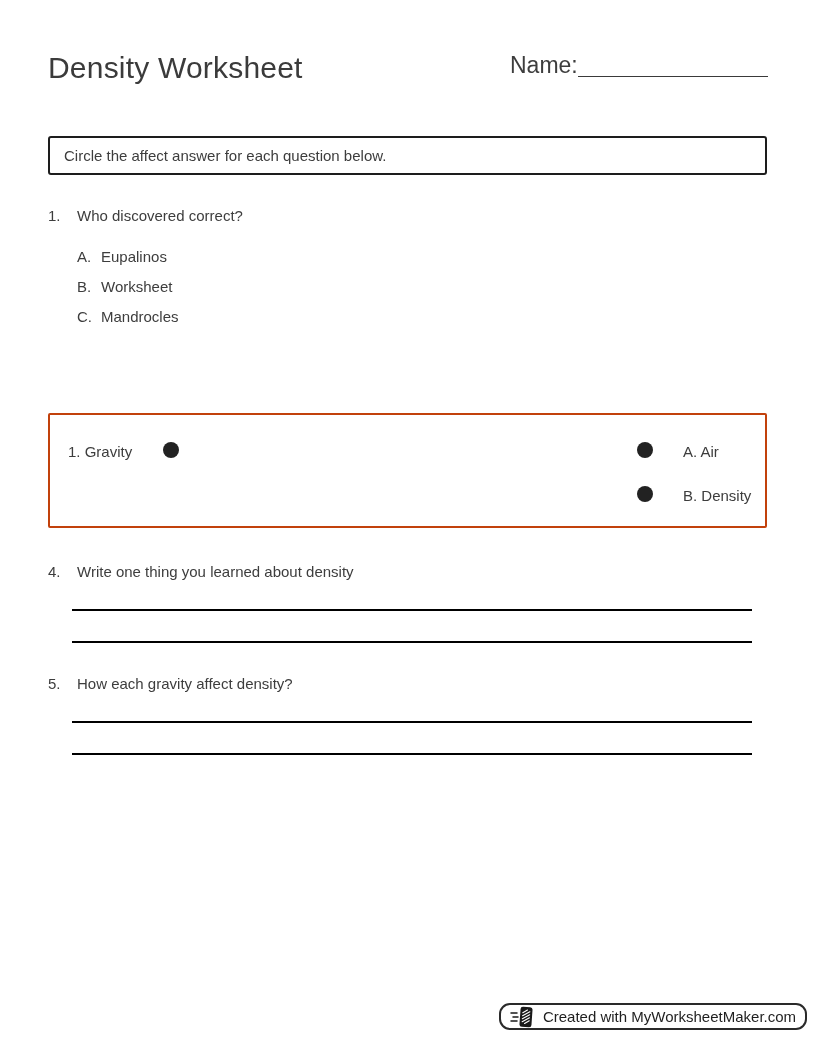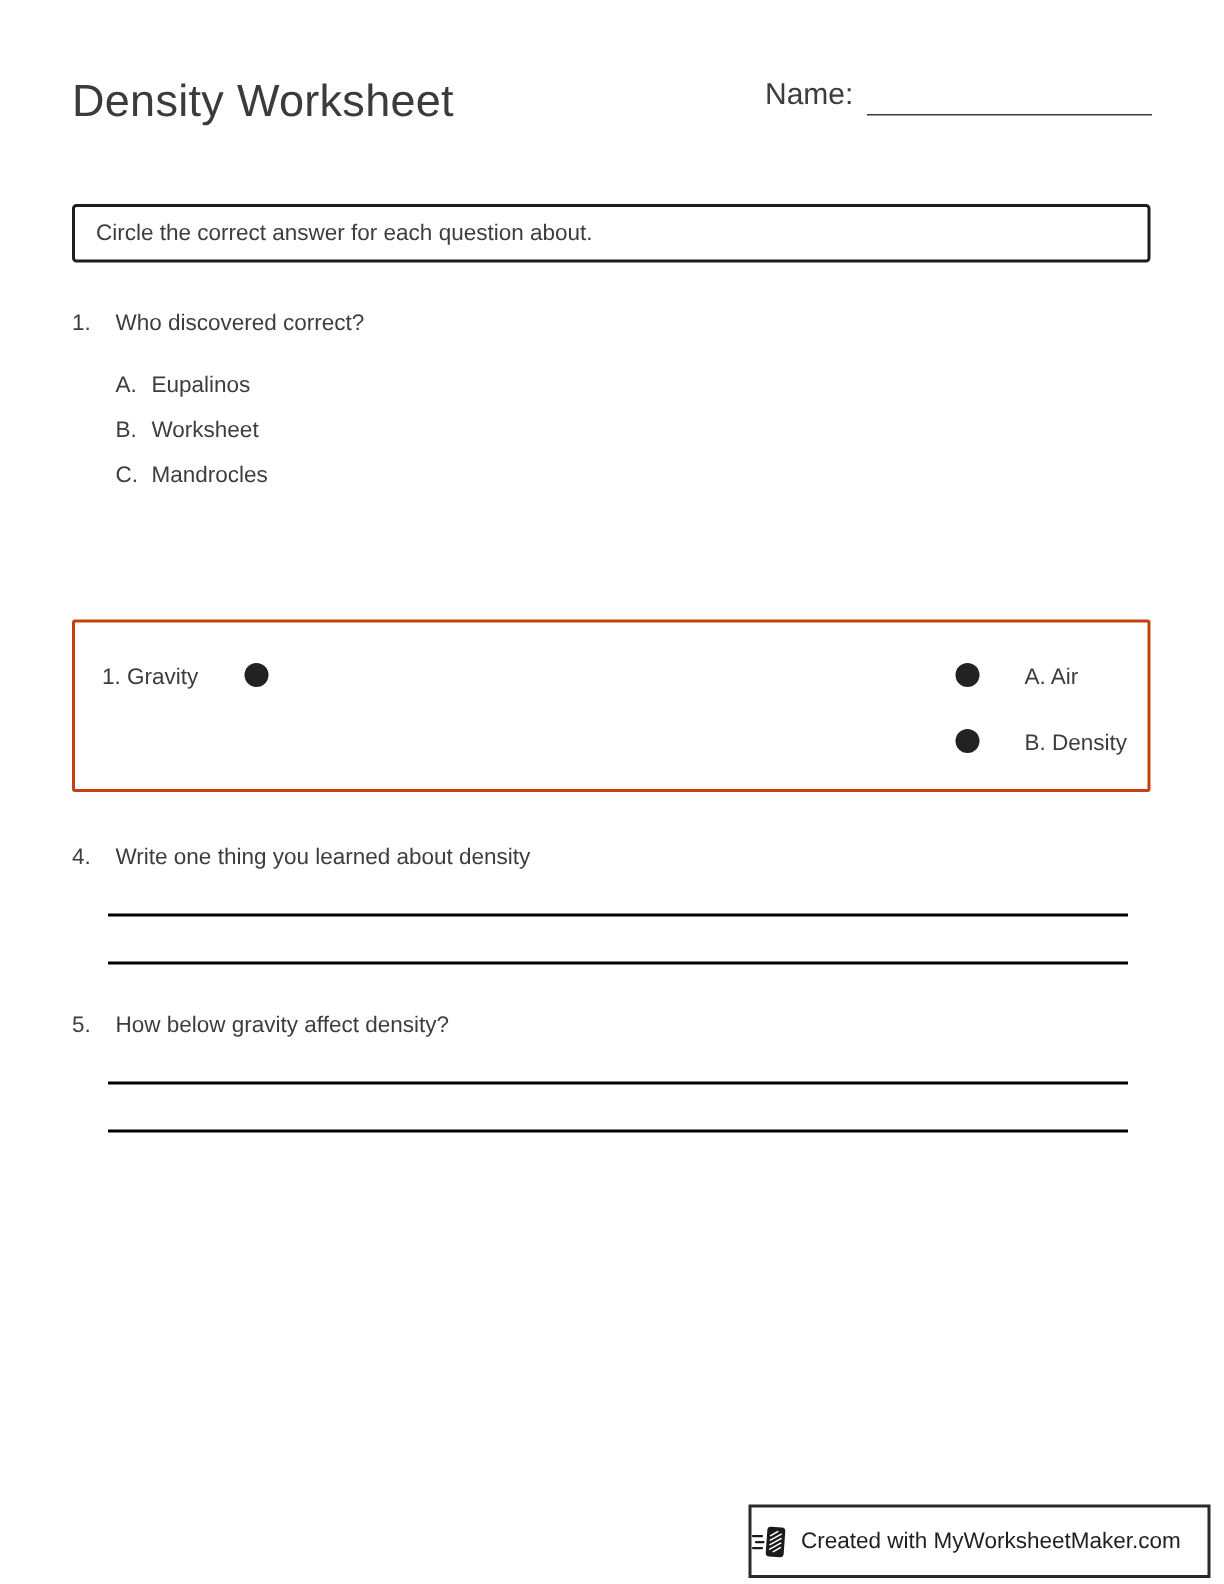--- a/index.html
+++ b/index.html
@@ -13,21 +13,21 @@
   }
   .page { position: absolute; left: 0; top: 0; width: 816px; height: 1056px; }
 
   
   .title {
     position: absolute; left: 48px; top: 50px;
     font-size: 30px; line-height: 36px; font-weight: 400;
     color: #3b3b3b; letter-spacing: 0.2px;
   }
   .name-field { position: absolute; left: 510px; top: 52px; }
-  .name-label { font-size: 20px; color: #3d3d3d; }
+  .name-label { font-size: 23px; color: #3d3d3d; }
   .name-line {
     position: absolute; left: 578px; top: 76px;
     width: 190px; height: 0;
     border-top: 1.5px solid #3a3a3a;
   }
 
   
   .instruction-box {
     position: absolute; left: 48px; top: 136px;
     width: 719px; height: 39px;
@@ -68,41 +68,41 @@
   
   .answer-line {
     position: absolute; left: 72px;
     width: 680px; height: 0;
     border-top: 2px solid #000000;
   }
 
   
   .footer-badge {
     position: absolute; left: 499px; top: 1003px;
-    width: 308px; height: 49px;
-    border: 2px solid #2a2a2a; border-radius: 0;
-    display: flex; align-items: center; justify-content: flex-start;
+    width: 308px; height: 27px;
+    border: 2px solid #2a2a2a; border-radius: 11px;
+    display: flex; align-items: center; justify-content: center;
     gap: 7px; background: #ffffff;
   }
   .footer-text { font-size: 15px; color: #1f1f1f; }
   .footer-logo { width: 26px; height: 26px; flex: 0 0 26px; }
 </style>
 </head>
 <body>
 
 <div class="page">
 
   <h1 class="title">Density Worksheet</h1>
   <div class="name-field">
     <span class="name-label">Name:</span>
   </div>
   <div class="name-line"></div>
 
   <div class="instruction-box">
-    <span>Circle the correct answer for each question about.</span>
+    <span>Circle the affect answer for each question below.</span>
   </div>
 
   <div class="question-row" style="left:48px; top:206px;">
     <span class="q-number">1.</span>
     <span>Who discovered correct?</span>
   </div>
   <div class="option-row" style="top:247px;">
     <span class="opt-letter">A.</span>
     <span>Eupalinos</span>
   </div>
@@ -126,21 +126,21 @@
 
   <div class="question-row" style="left:48px; top:562px;">
     <span class="q-number">4.</span>
     <span>Write one thing you learned about density</span>
   </div>
   <div class="answer-line" style="top:609px;"></div>
   <div class="answer-line" style="top:641px;"></div>
 
   <div class="question-row" style="left:48px; top:674px;">
     <span class="q-number">5.</span>
-    <span>How below gravity affect density?</span>
+    <span>How each gravity affect density?</span>
   </div>
   <div class="answer-line" style="top:721px;"></div>
   <div class="answer-line" style="top:753px;"></div>
 
   <div class="footer-badge">
     <svg class="footer-logo" viewBox="0 0 26 26" xmlns="http://www.w3.org/2000/svg">
       <g stroke="#1a1a1a" stroke-width="1.5" stroke-linecap="round">
         <line x1="1" y1="9" x2="7" y2="9"></line>
         <line x1="3" y1="13" x2="8" y2="13"></line>
         <line x1="1" y1="17" x2="7" y2="17"></line>

